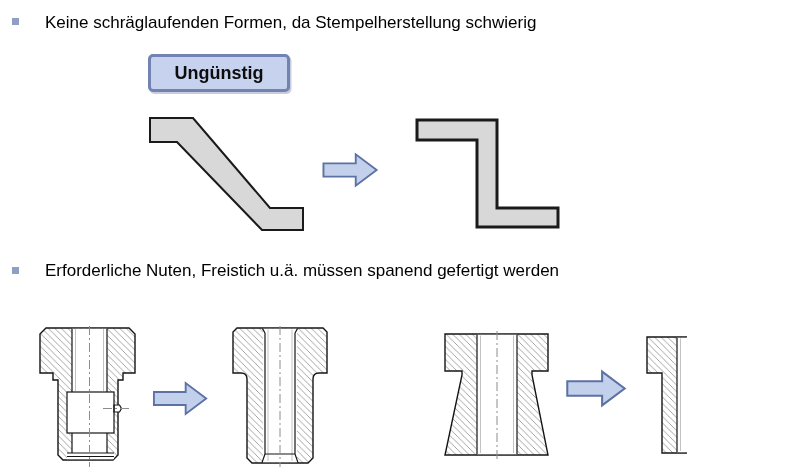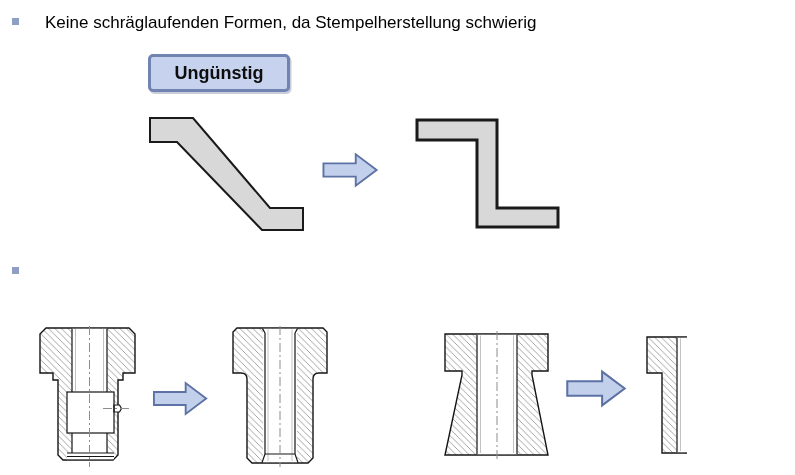--- a/index.html
+++ b/index.html
@@ -56,20 +56,21 @@
   <svg class="abs" style="left:322px;top:151px" width="58" height="38" viewBox="0 0 60 40">
     <polygon class="blockarrow" points="1,13 35,13 35,3.5 57,20 35,36.5 35,27 1,27"></polygon>
   </svg>
 
   <svg class="abs" style="left:413px;top:116px" width="150" height="115" viewBox="0 0 150 115">
     <polygon class="zshape" stroke-width="3" points="4,4 84,4 84,92 145,92 145,111 64,111 64,24 4,24"></polygon>
   </svg>
 
   <div class="abs bullet-sq" style="left:12px;top:267px"></div>
   <div class="abs btext" style="left:45px;top:258px">
+    <div>Erforderliche Nuten, Freistich u.ä. müssen spanend gefertigt werden</div>
   </div>
 
   <svg class="abs" style="left:33px;top:326px" width="115" height="142" viewBox="0 0 115 142">
     <path class="outline" d="M13,2 L96,2 L102,8 L102,47 L90,47 L90,54 L85,54 L85,129 L80,134 L30,134 L25,129 L25,54 L20,54 L20,47 L7,47 L7,8 Z"></path>
     <rect class="cut" x="39" y="2.8" width="35" height="63.2"></rect>
     <rect class="cut" x="34" y="66" width="47" height="41"></rect>
     <polygon class="cut" points="81,79 86.5,79 88.5,82.5 86.5,86 81,86"></polygon>
     <rect class="cut" x="39" y="107" width="35" height="20"></rect>
     <rect class="cut" x="34" y="127" width="47" height="6.2"></rect>
     <path class="thin" d="M42.5,3 V65 M70.5,3 V65"></path>

